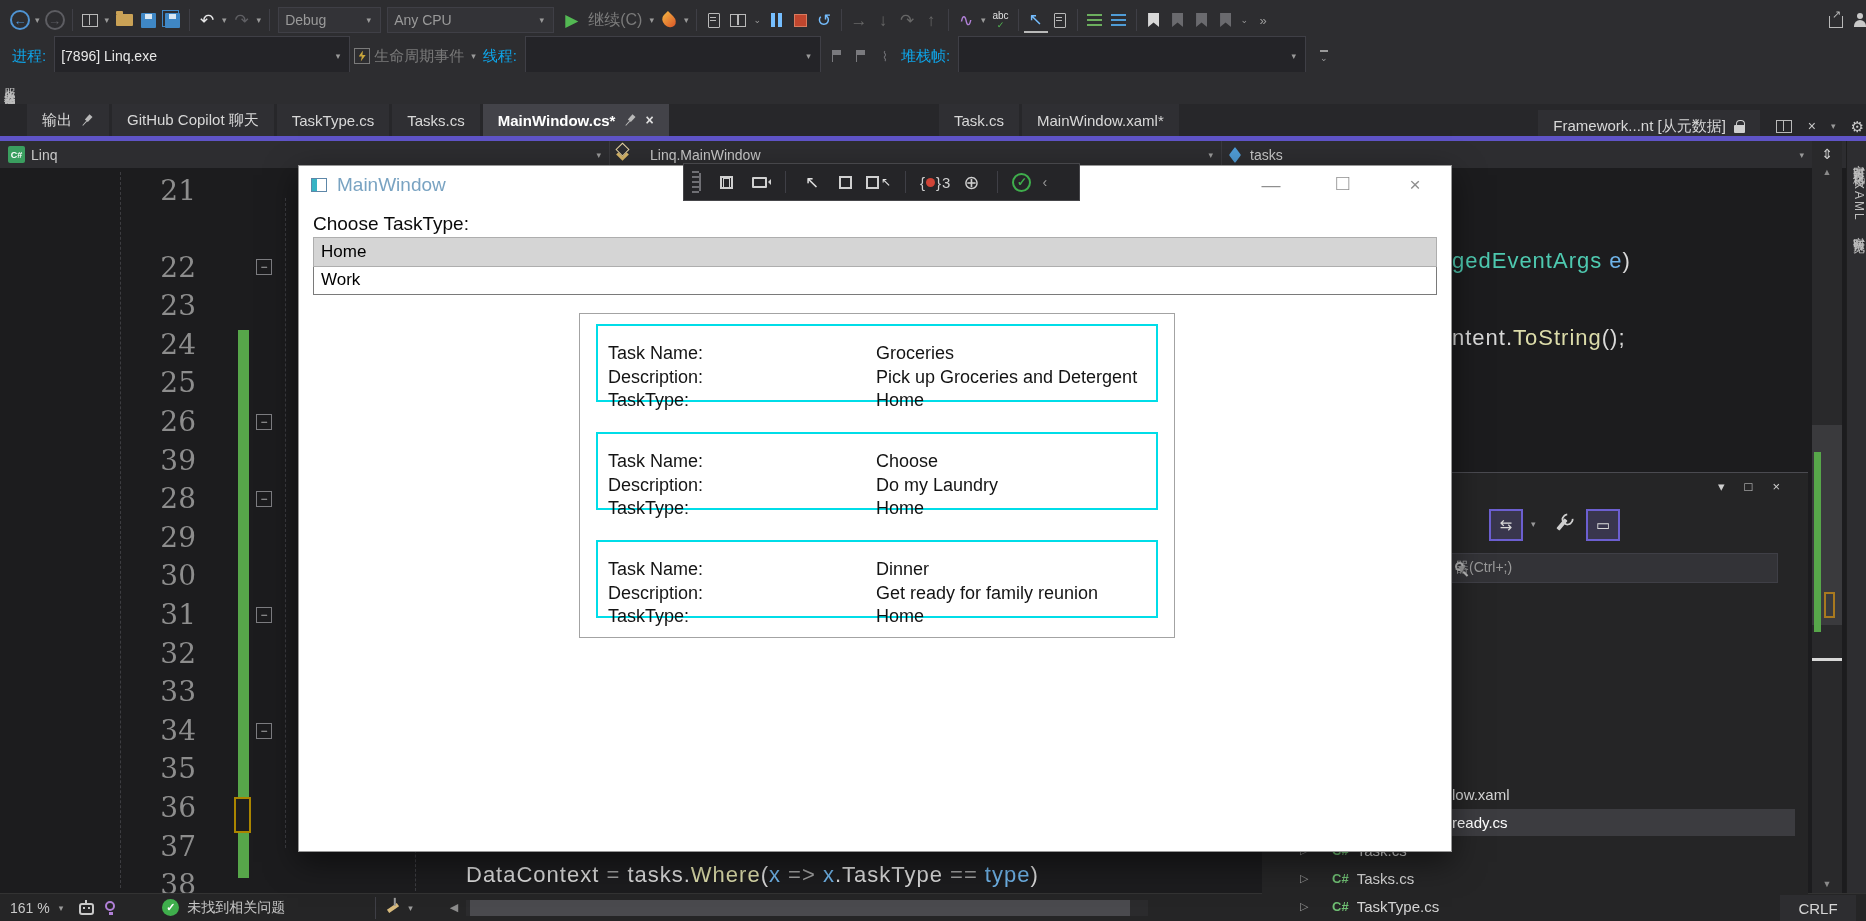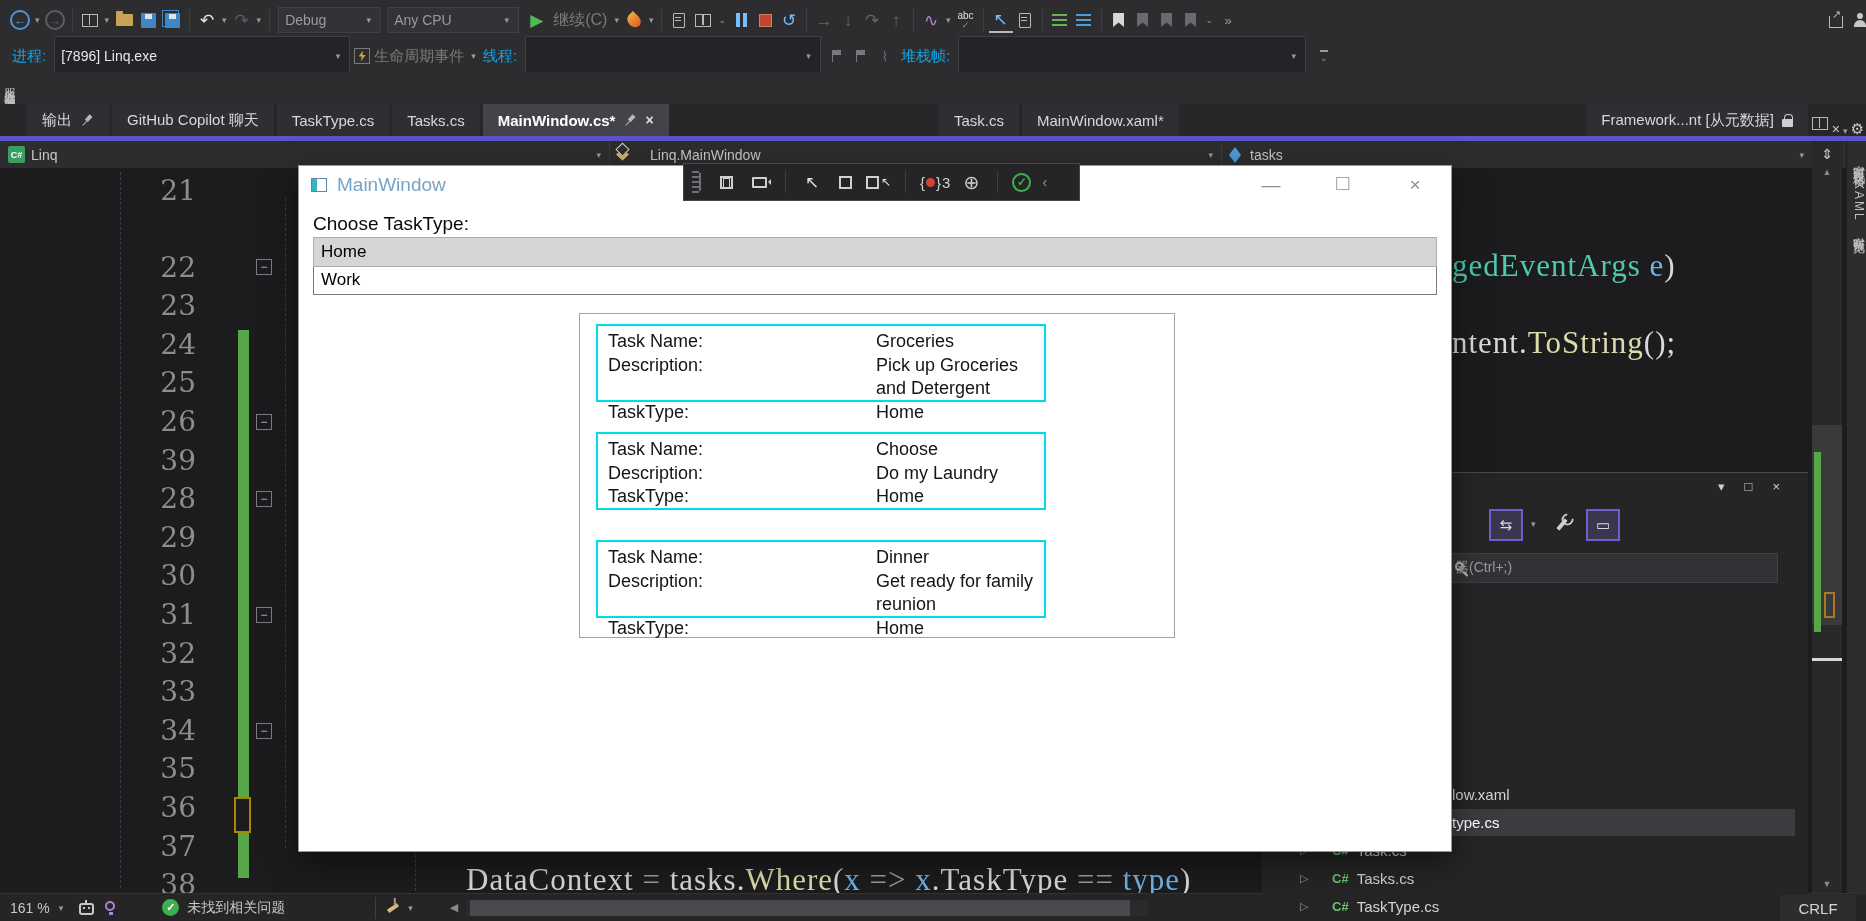--- a/index.html
+++ b/index.html
@@ -90,38 +90,38 @@
   .i-appicon{width:16px;height:14px;border:1px solid #5d87a8;background:linear-gradient(90deg,#38b3c4 0 5px,#fff 5px);}
   .i-adorn{width:13px;height:13px;border:2px solid #d0d0d0;}
   .i-adorn.inner::after{content:"";display:block;width:5px;height:9px;border:1.5px solid #d0d0d0;margin:0 auto;}
   
   #tabstrip{left:0;top:104px;width:1866px;height:32px;background:var(--strip);}
   .tab{display:inline-flex;align-items:center;height:32px;padding:0 15px;background:#2f2f33;color:#d8d8d8;
        font-size:15px;margin-right:3px;flex:0 0 auto;gap:8px;}
   .tab.active{background:#434349;color:#fff;font-weight:bold;}
   #tabs-left{position:absolute;left:27px;top:0;display:flex;}
   #tabs-mid{position:absolute;left:939px;top:0;display:flex;}
-  #tabs-right{position:absolute;right:2px;top:0;display:flex;align-items:flex-end;gap:0;height:32px;}
+  #tabs-right{position:absolute;right:2px;top:6px;display:flex;align-items:center;gap:12px;height:32px;}
   #accentline{left:0;top:136px;width:1866px;height:5px;background:var(--accent);}
   
   #breadcrumb{left:0;top:141px;width:1866px;height:27px;background:var(--chrome);display:flex;align-items:center;font-size:14px;}
   .bc-sec{display:flex;align-items:center;height:27px;border-right:1px solid #3a3a3e;padding-left:8px;gap:6px;}
   .bc-caret{margin-left:auto;margin-right:8px;}
   
   #editor{left:0;top:168px;width:1866px;height:725px;background:var(--editor);}
   .guide{position:absolute;width:0;border-left:1px dashed #3c3c40;}
   #gutter{position:absolute;left:130px;top:4px;width:66px;text-align:right;
           font-family:"DejaVu Serif",serif;font-size:28px;color:#8d8d8d;}
   .ln{height:38.6px;line-height:38.6px;}
   .ln.gap{margin-top:38px;}
   #greenbar{position:absolute;left:238px;top:162px;width:11px;height:548px;background:#57a64a;}
   .foldbox{position:absolute;left:256px;width:16px;height:16px;border:1px solid #7d7d81;background:var(--editor);
            color:#b9b9b9;font-size:12px;line-height:14px;text-align:center;}
   #orangemark{position:absolute;left:234px;top:629px;width:17px;height:36px;border:2px solid #aa8500;background:var(--editor);}
-  .codefrag{position:absolute;font-family:Liberation Serif, serif;font-size:31px;white-space:pre;letter-spacing:1px;}
+  .codefrag{position:absolute;font-family:Liberation Sans, sans-serif;font-size:22px;white-space:pre;letter-spacing:1px;}
   .tok-plain{color:#d8d8d8;} .tok-op{color:#9e9e9e;} .tok-method{color:#dcdcaa;}
   .tok-param{color:#6fb3e8;} .tok-type{color:#4ec9b0;}
   
   #botstrip{position:absolute;left:0;top:725px;width:1866px;height:28px;background:var(--panel);
             border-top:1px solid #333;display:flex;align-items:center;font-size:14px;}
   #hscroll-track{width:682px;height:16px;background:#2b2b2d;margin-left:8px;}
   #hscroll-thumb{width:660px;height:16px;background:#4a4a4e;margin-left:4px;}
   
   #vscroll{left:1812px;top:141px;width:30px;height:752px;background:#29292b;}
   #vthumb{position:absolute;left:0;top:284px;width:30px;height:200px;background:#3a3a3d;}
@@ -150,21 +150,21 @@
   #appwin{left:298px;top:165px;width:1154px;height:687px;background:#fff;border:1px solid #979797;
           box-shadow:0 10px 30px rgba(0,0,0,.5);z-index:20;color:#111;}
   #appwin-title{height:38px;display:flex;align-items:center;padding-left:12px;gap:10px;}
   #appwin-title .t{color:#79a3c2;font-size:19px;}
   .winbtn{position:absolute;top:8px;width:40px;text-align:center;color:#8f8f8f;font-size:19px;}
   #choose-label{position:absolute;left:14px;top:47px;font-size:19px;color:#0a0a0a;}
   #listbox{position:absolute;left:14px;top:71px;width:1124px;height:58px;border:1px solid #7a7a7a;background:#fff;}
   .lb-item{height:28px;line-height:28px;padding-left:7px;font-size:17px;color:#000;}
   .lb-item.sel{background:#d5d5d5;outline:1px solid #aeaeae;}
   #itemspanel{position:absolute;left:280px;top:147px;width:596px;height:325px;border:1px solid #a3a3a3;background:#fff;}
-  .card{position:absolute;left:16px;width:450px;height:78px;border:2px solid #00dde8;background:#fff;padding:4px 0 0 10px;}
+  .card{position:absolute;left:16px;width:562px;height:78px;border:2px solid #00dde8;background:#fff;padding:16px 0 0 10px;}
   .card-row{display:grid;grid-template-columns:268px auto;font-size:18px;color:#141414;line-height:23.5px;}
   
   #dbgoverlay{left:683px;top:163px;width:397px;height:38px;background:#252528;border:1px solid #46464a;
               display:flex;align-items:center;z-index:30;padding:0 6px;gap:9px;color:#d0d0d0;}
   .hotr{display:flex;align-items:center;font-size:15px;gap:1px;}
   .hotr .dot{width:9px;height:9px;border-radius:50%;background:#d04437;}
   .klbl{font-size:15px;}
 </style>
 </head>
 <body>
@@ -196,21 +196,21 @@
     <span class="sep"></span>
     <span class="tbtn gly" style="color:#e8e8e8">↶</span>
     <span class="caret">▾</span>
     <span class="tbtn gly" style="color:#5f5f63">↷</span>
     <span class="caret">▾</span>
     <span class="sep"></span>
     <span class="tb-select" style="width:103px">
         <span>Debug</span>
         <span class="caret">▾</span>
       </span>
-    <span class="tb-select" style="width:132px">
+    <span class="tb-select" style="width:167px">
         <span>Any CPU</span>
         <span class="caret">▾</span>
       </span>
     <span class="tbtn" style="gap:6px;margin-left:8px;">
       <span class="gly" style="color:#53b953">▶</span>
       <span class="lbl dis">继续(C)</span>
     </span>
     <span class="caret">▾</span>
     <span class="tbtn">
         <span class="i-flame"></span>
@@ -470,21 +470,21 @@
     <div id="se-search">
       <span>器(Ctrl+;)</span>
       <span class="i-mag" style="position:absolute;right:28px;top:8px"></span>
       <span class="caret" style="position:absolute;right:8px;top:6px">▾</span>
     </div>
     <div id="se-rows">
         <div class="se-row" style="top: 308px;">
           <span style="margin-left: 190px;">low.xaml</span>
         </div>
         <div class="se-row sel" style="top: 336px;">
-          <span style="margin-left: 190px;">type.cs</span>
+          <span style="margin-left: 190px;">ready.cs</span>
         </div>
         <div class="se-row" style="top: 364px;">
           <span class="se-arrow" style="left: 38px;">▷</span>
           <span class="se-cs" style="margin-left: 70px;">C#</span>
           <span>Task.cs</span>
         </div>
         <div class="se-row" style="top: 392px;">
           <span class="se-arrow" style="left: 38px;">▷</span>
           <span class="se-cs" style="margin-left: 70px;">C#</span>
           <span>Tasks.cs</span>

